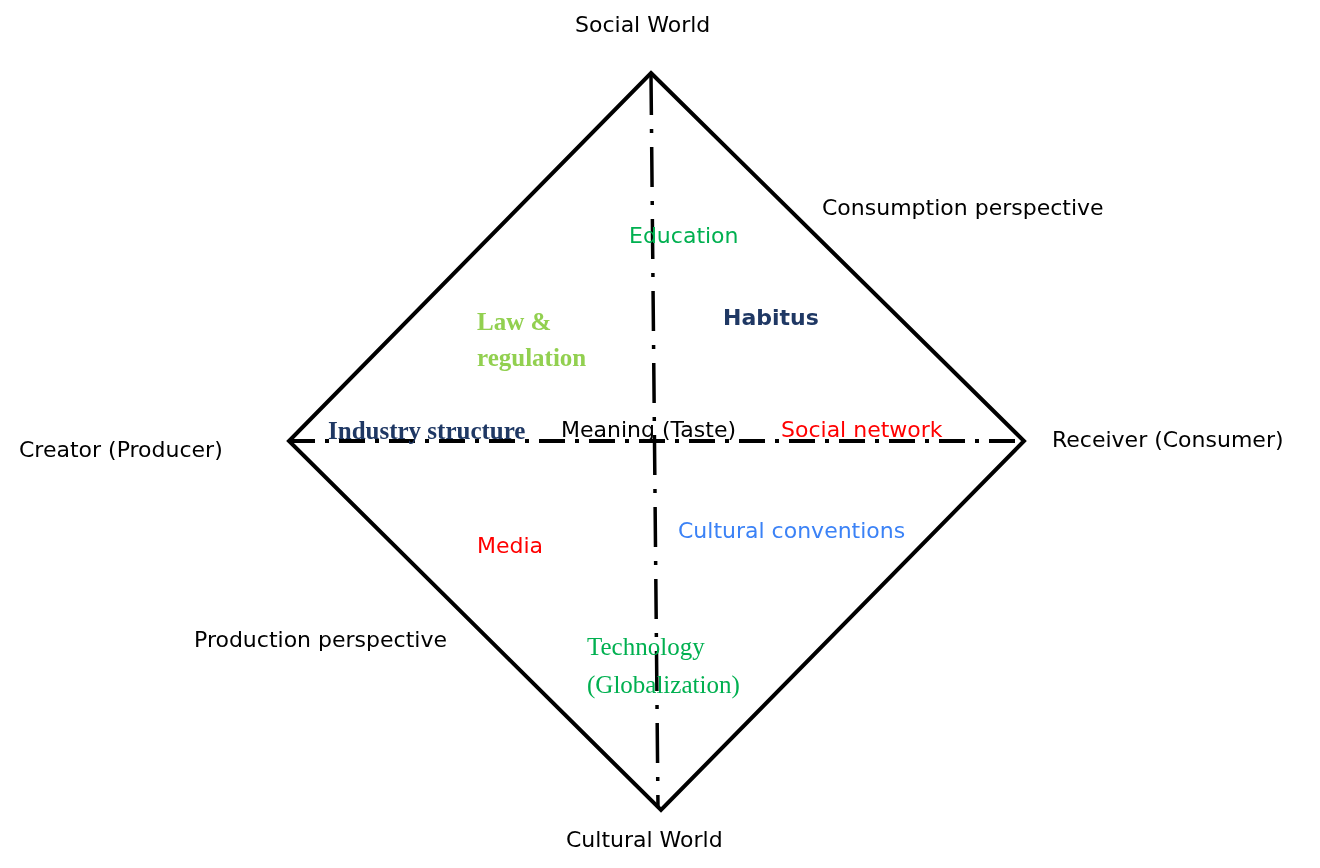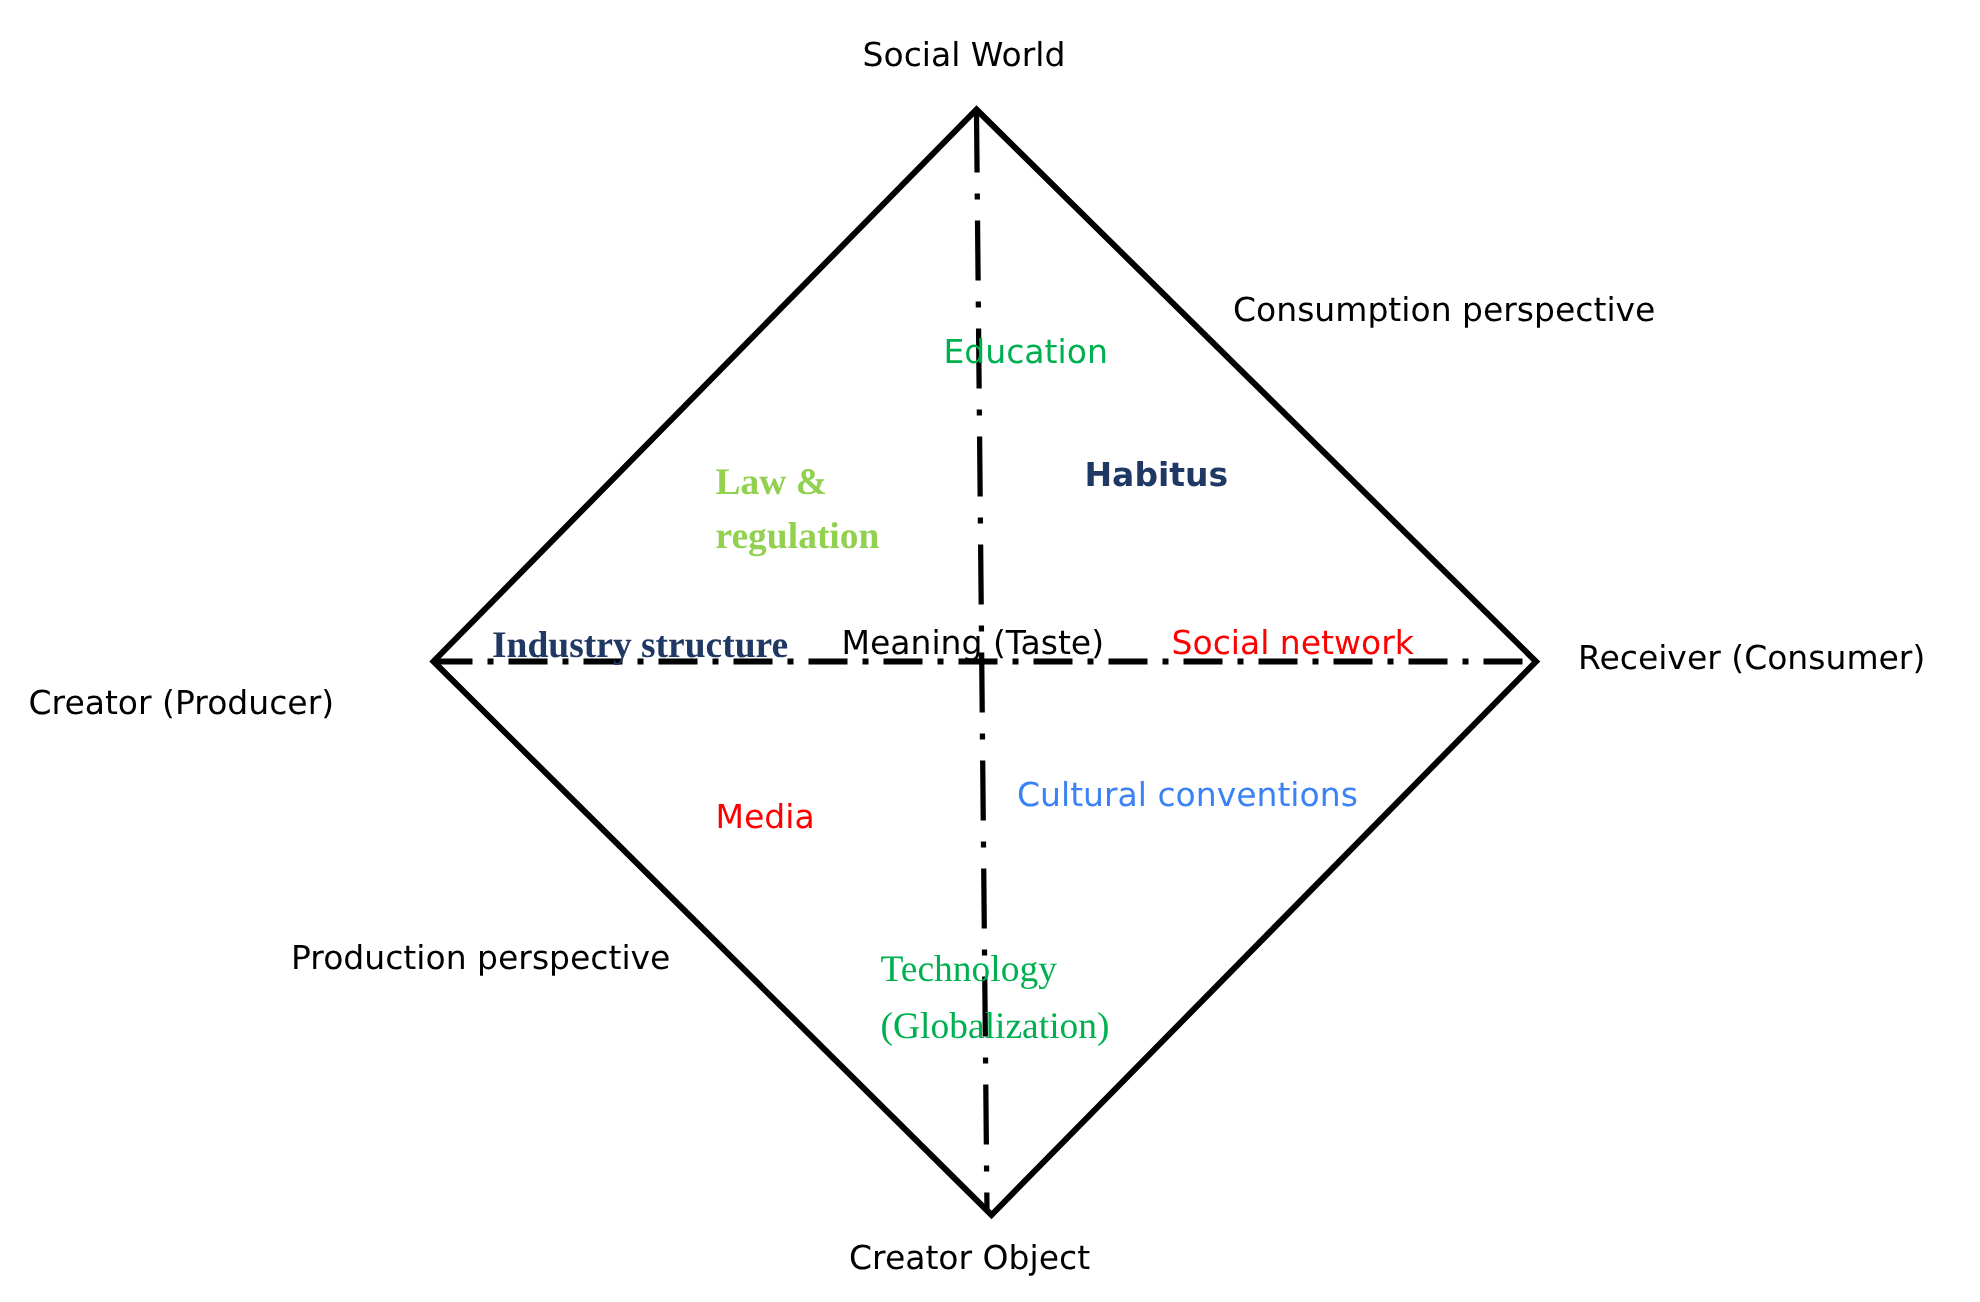--- a/index.html
+++ b/index.html
@@ -12,24 +12,24 @@
 </style>
 </head>
 <body>
 
 <svg class="diagram" width="1320" height="868" viewBox="0 0 1320 868">
   <polygon points="651,73 1024,441 661,810 289,441" fill="none" stroke="#000" stroke-width="4" stroke-linejoin="miter"></polygon>
   <line x1="289" y1="441" x2="1024" y2="441" stroke="#000" stroke-width="4" stroke-dasharray="26,10,4,10"></line>
   <line x1="651" y1="75" x2="658" y2="808" stroke="#000" stroke-width="3.5" stroke-dasharray="40,14,4,14"></line>
 </svg>
 
-<div class="lbl sans" style="left:575px; top:27px;text-align:right;">Social World</div>
-<div class="lbl sans" style="left:19px; top:459px;text-align:right;">Creator (Producer)</div>
+<div class="lbl sans" style="left:575px; top:14px;text-align:right;">Social World</div>
+<div class="lbl sans" style="left:19px; top:439px;text-align:right;">Creator (Producer)</div>
 <div class="lbl sans" style="left:1052px; top:429px;text-align:center;">Receiver (Consumer)</div>
-<div class="lbl sans" style="left:566px; top:829px;">Creator Object</div>
+<div class="lbl sans" style="left:566px; top:829px;">Cultural World</div>
 
 <div class="lbl sans" style="left:822px; top:197px;text-align:right;">Consumption perspective</div>
 <div class="lbl sans" style="left:194px; top:629px;">Production perspective</div>
 
 <div class="lbl sans" style="left:593px; top:225px; color:#00b050;margin-left:36px;">Education</div>
 <div class="lbl serif bold" style="left:477px; top:309px; color:#92d050;">Law &amp;</div>
 <div class="lbl serif bold" style="left:477px; top:345px; color:#92d050;">regulation</div>
 <div class="lbl sans bold" style="left:723px; top:307px; color:#1f3864;">Habitus</div>
 
 <div class="lbl serif bold" style="left:328px; top:418px; color:#1f3864;">Industry structure</div>

